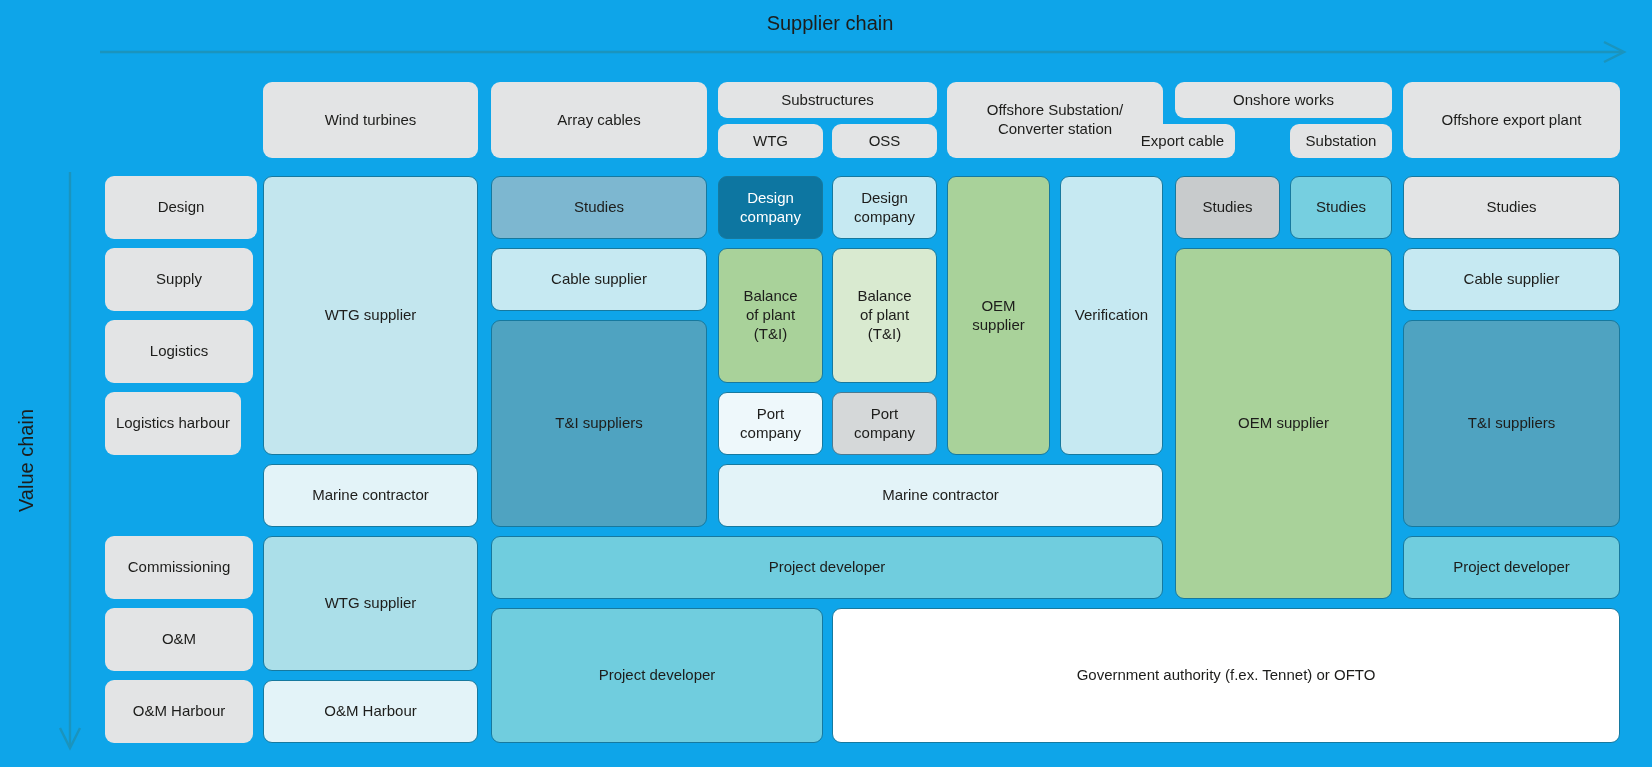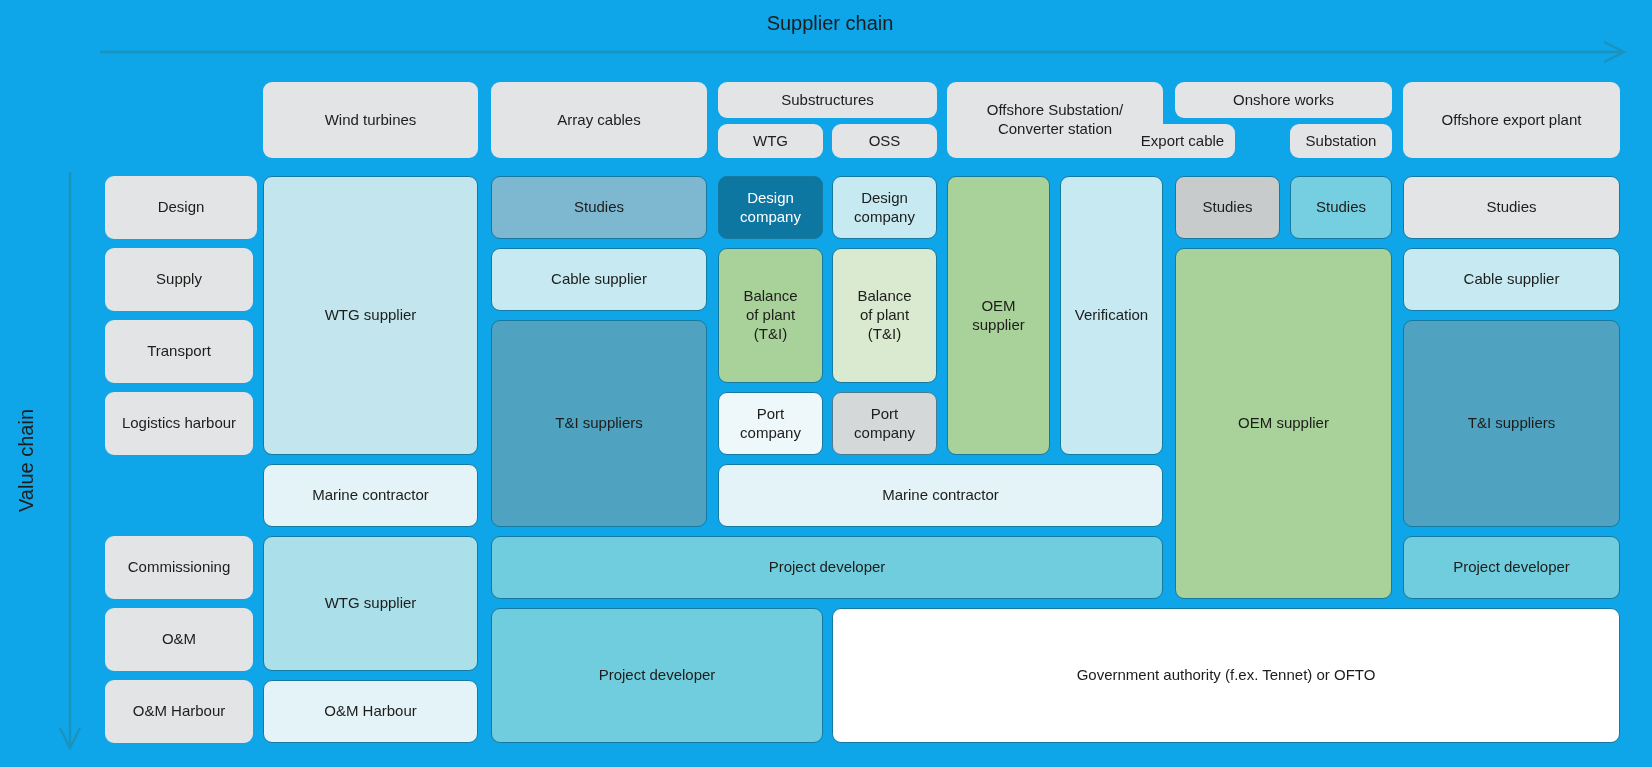--- a/index.html
+++ b/index.html
@@ -67,22 +67,22 @@
   <div class="box hdr" style="left:718px; top:124px; width:105px; height:34px;">WTG</div>
   <div class="box hdr" style="left:832px; top:124px; width:105px; height:34px;">OSS</div>
   <div class="box hdr pad-lg" style="left:947px; top:82px; width:216px; height:76px;">Offshore Substation/ Converter station</div>
   <div class="box hdr" style="left:1175px; top:82px; width:217px; height:36px;">Onshore works</div>
   <div class="box hdr" style="left:1130px; top:124px; width:105px; height:34px; padding:0 8px;">Export cable</div>
   <div class="box hdr" style="left:1290px; top:124px; width:102px; height:34px; padding:0 4px;">Substation</div>
   <div class="box hdr pad-lg" style="left:1403px; top:82px; width:217px; height:76px;">Offshore export plant</div>
 
   <div class="box hdr" style="left:105px; top:176px; width:152px; height:63px;">Design</div>
   <div class="box hdr" style="left:105px; top:248px; width:148px; height:63px;">Supply</div>
-  <div class="box hdr" style="left:105px; top:320px; width:148px; height:63px;">Transport</div>
-  <div class="box hdr" style="left:105px; top:392px; width:148px; height:63px;text-align:right;">Logistics harbour</div>
+  <div class="box hdr" style="left:105px; top:320px; width:148px; height:63px;">Logistics</div>
+  <div class="box hdr" style="left:105px; top:392px; width:136px; height:63px;text-align:right;">Logistics harbour</div>
   <div class="box hdr" style="left:105px; top:536px; width:148px; height:63px;">Commissioning</div>
   <div class="box hdr" style="left:105px; top:608px; width:148px; height:63px;">O&amp;M</div>
   <div class="box hdr" style="left:105px; top:680px; width:148px; height:63px;">O&amp;M Harbour</div>
 
   <div class="box cell c-lightblue" style="left:263px; top:176px; width:215px; height:279px;">WTG supplier</div>
   <div class="box cell c-paleblue" style="left:263px; top:464px; width:215px; height:63px;">Marine contractor</div>
   <div class="box cell c-aqua" style="left:263px; top:536px; width:215px; height:135px;">WTG supplier</div>
   <div class="box cell c-paleblue" style="left:263px; top:680px; width:215px; height:63px;">O&amp;M Harbour</div>
 
   <div class="box cell c-steel" style="left:491px; top:176px; width:216px; height:63px;">Studies</div>

